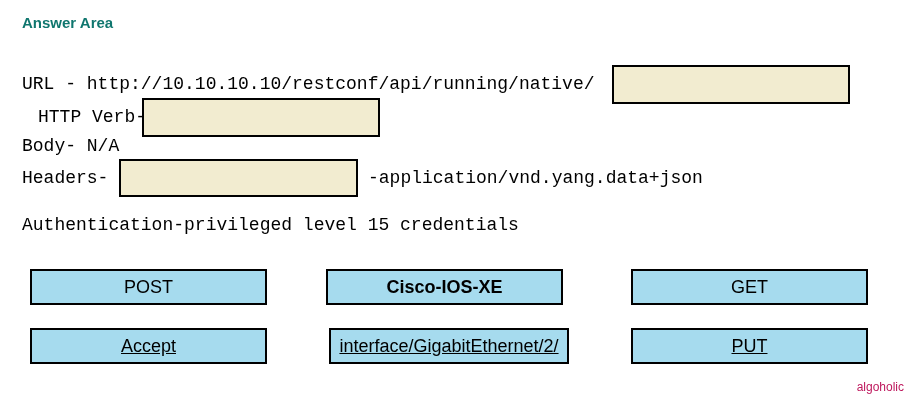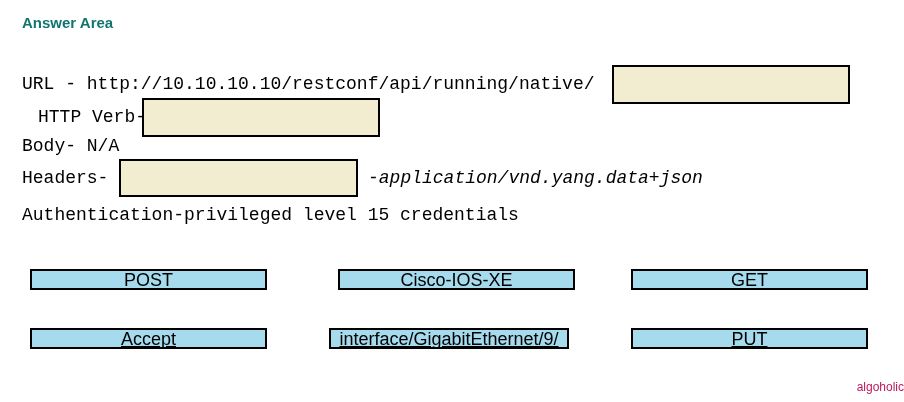--- a/index.html
+++ b/index.html
@@ -22,51 +22,51 @@
   .mono {
     position: absolute;
     font: 18px/20px "Liberation Mono", "DejaVu Sans Mono", monospace;
     white-space: pre;
     color: #000000;
   }
   .t1 { left: 22px;  top: 74px;  }
   .t2 { left: 22px;  top: 107px; margin-left: 16px; }
   .t3 { left: 22px;  top: 136px; }
   .t4 { left: 22px;  top: 168px; }
-  .t4b{ left: 368px; top: 168px; font-style: italic; }
-  .t5 { left: 22px;  top: 205px; }
+  .t4b{ left: 368px; top: 168px; }
+  .t5 { left: 22px;  top: 215px; }
   .blank {
     position: absolute;
     box-sizing: border-box;
     background: #F2ECD0;
     border: 2px solid #000000;
   }
   .b1 { left: 612px; top: 65px;  width: 238px; height: 39px; }
   .b2 { left: 142px; top: 98px;  width: 238px; height: 39px; }
   .b3 { left: 119px; top: 159px; width: 239px; height: 38px; }
   .token {
     position: absolute;
     box-sizing: border-box;
     width: 237px;
-    height: 21px;
+    height: 36px;
     background: #A6DBEE;
     border: 2px solid #000000;
     display: flex;
     align-items: center;
     justify-content: center;
     font: 18px/20px "Liberation Sans", sans-serif;
     color: #000000;
     cursor: pointer;
     white-space: nowrap;
     padding: 4px;
   }
   .r1 { top: 269px; }
   .r2 { top: 328px; text-decoration: underline; }
   .c1 { left: 30px; }
-  .c2 { left: 338px; }
+  .c2 { left: 326px; font-weight: bold; }
   .c3 { left: 631px; }
   .tok-iface { left: 329px; width: 240px; }
   .watermark {
     position: absolute;
     right: 0;
     top: 380px;
     font: 12px/14px "Liberation Sans", sans-serif;
     color: #be185d;
   }
 </style>
@@ -88,18 +88,18 @@
   <span class="mono t3">Body- N/A</span>
   <div class="blank b3"></div>
   <span class="mono t4b">-application/vnd.yang.data+json</span>
 
   <span class="mono t5">Authentication-privileged level 15 credentials</span>
 
   <div class="token r1 c1">POST</div>
   <div class="token r1 c2">Cisco-IOS-XE</div>
   <div class="token r1 c3">GET</div>
   <div class="token r2 c1">Accept</div>
-  <div class="token r2 tok-iface">interface/GigabitEthernet/9/</div>
+  <div class="token r2 tok-iface">interface/GigabitEthernet/2/</div>
   <div class="token r2 c3">PUT</div>
 
   <div class="watermark">algoholic</div>
 
 </div>
 
 </body></html>

